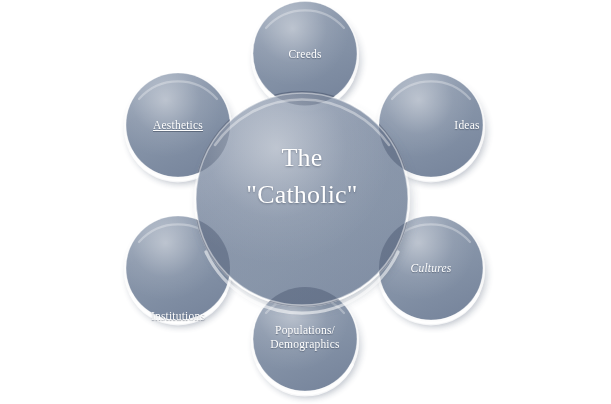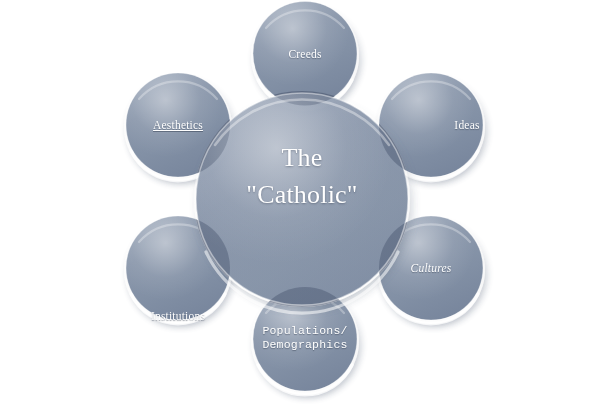--- a/index.html
+++ b/index.html
@@ -181,20 +181,20 @@
 
   <div class="node-label center-label" style="left:202px; top:140px; width:200px;">The
 "Catholic"</div>
 
   <div class="node-label satellite-label" style="left:255px; top:48px; width:100px;">Creeds</div>
 
   <div class="node-label satellite-label" style="left:381px; top:119px; width:100px;padding-left:36px;">Ideas</div>
 
   <div class="node-label satellite-label" style="left:381px; top:262px; width:100px;font-style:italic;">Cultures</div>
 
-  <div class="node-label satellite-label" style="left:249px; top:324px; width:112px;font-family:Liberation Mono, monospace;">Populations/
+  <div class="node-label satellite-label" style="left:249px; top:324px; width:112px;">Populations/
 Demographics</div>
 
   <div class="node-label satellite-label" style="left:128px; top:262px; width:100px;margin-top:48px;">Institutions</div>
 
   <div class="node-label satellite-label" style="left:128px; top:119px; width:100px;text-decoration:underline;">Aesthetics</div>
 
 </div>
 
 </body></html>

